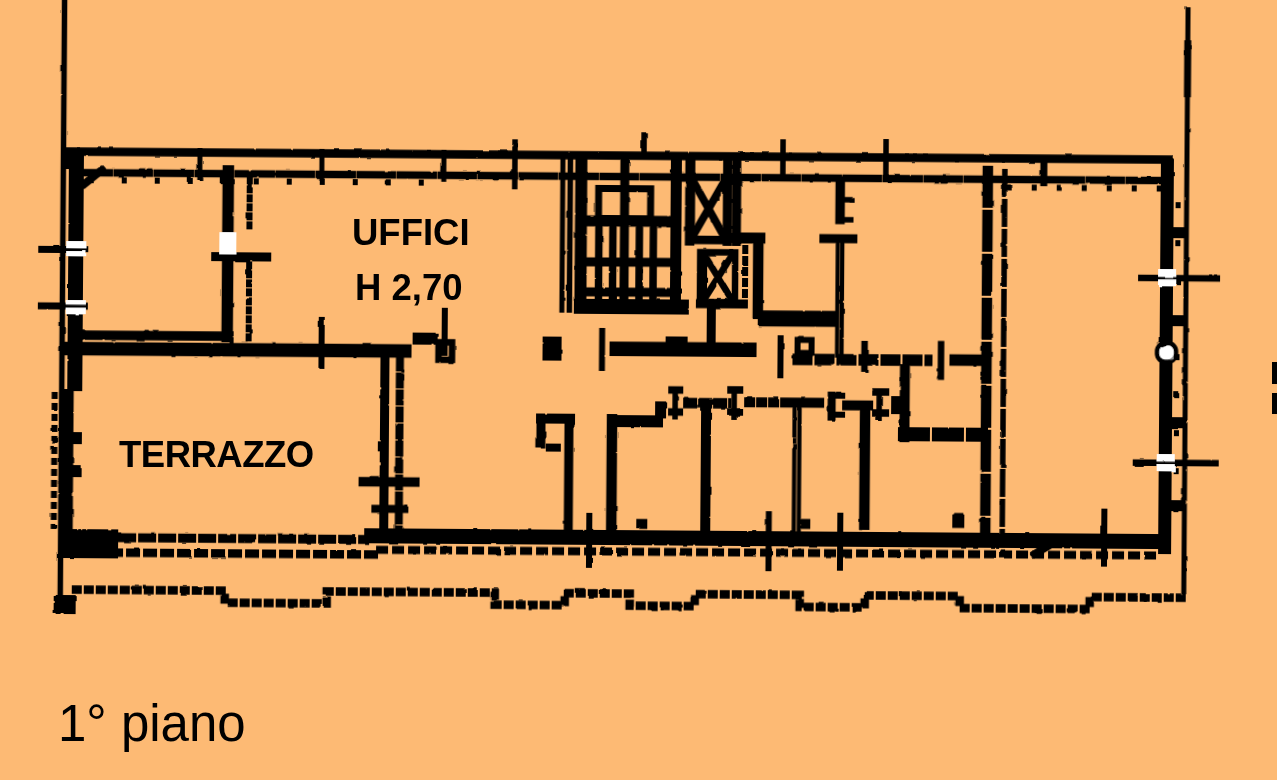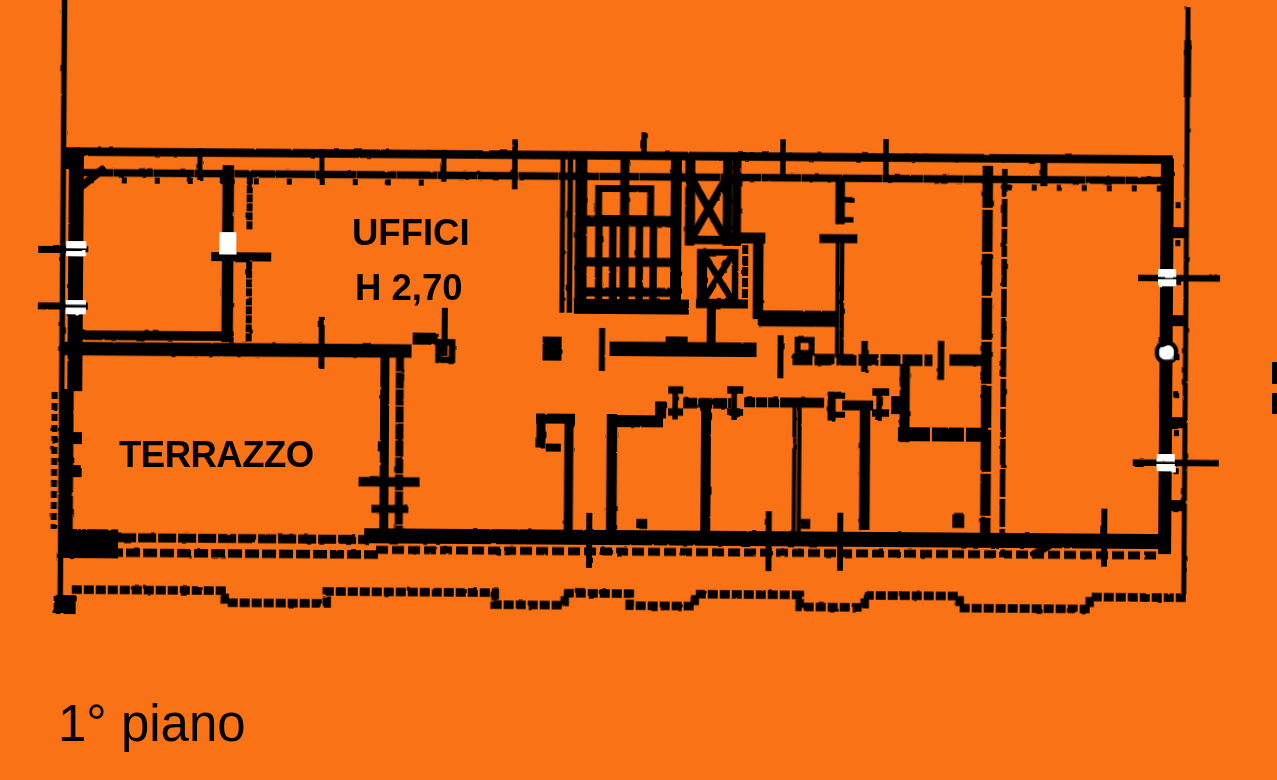--- a/index.html
+++ b/index.html
@@ -1,16 +1,16 @@
 <!DOCTYPE html>
 <html><head>
 <meta charset="utf-8">
 <style>
   html,body{margin:0;padding:0;background:#fff;}
-  .page{position:relative;width:1277px;height:780px;background:#f97316;overflow:hidden;}
+  .page{position:relative;width:1277px;height:780px;background:#fdba74;overflow:hidden;}
   text{font-family:"Liberation Sans", sans-serif;}
 </style>
 </head>
 <body>
 <div class="page">
 <svg width="1277" height="780" viewBox="0 0 1277 780">
 <defs>
 <filter id="rough" x="-2%" y="-2%" width="104%" height="104%">
 <feTurbulence type="fractalNoise" baseFrequency="0.11" numOctaves="2" seed="7" result="n"></feTurbulence>
 <feDisplacementMap in="SourceGraphic" in2="n" scale="2.2" result="d"></feDisplacementMap>

